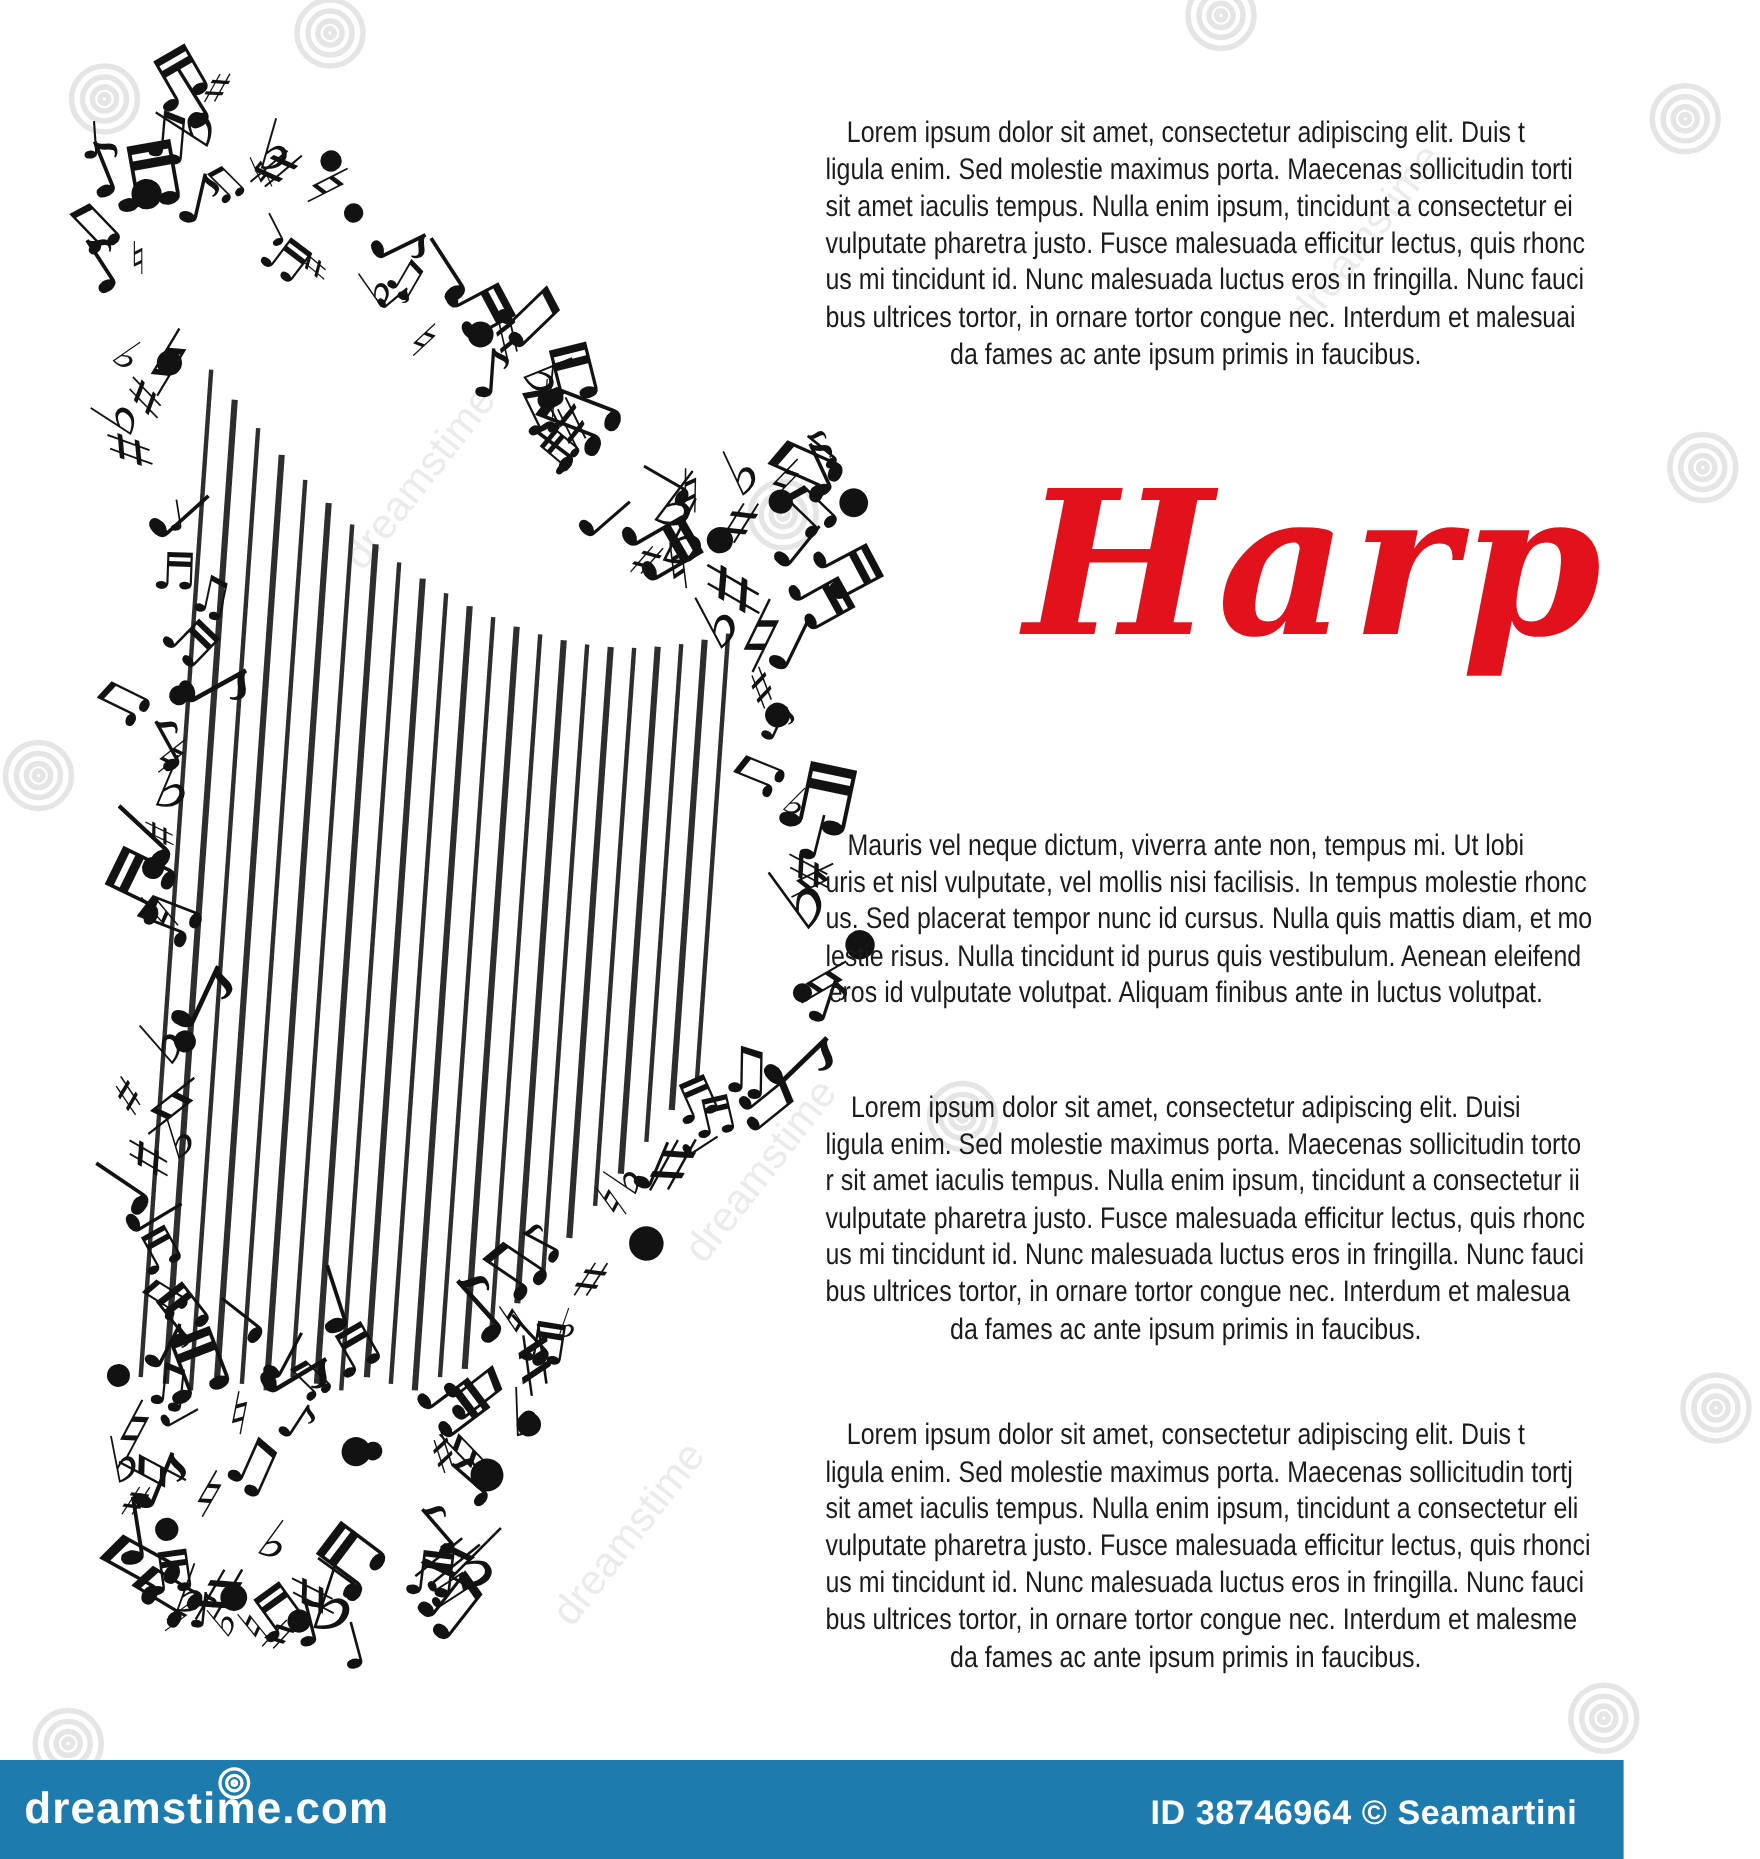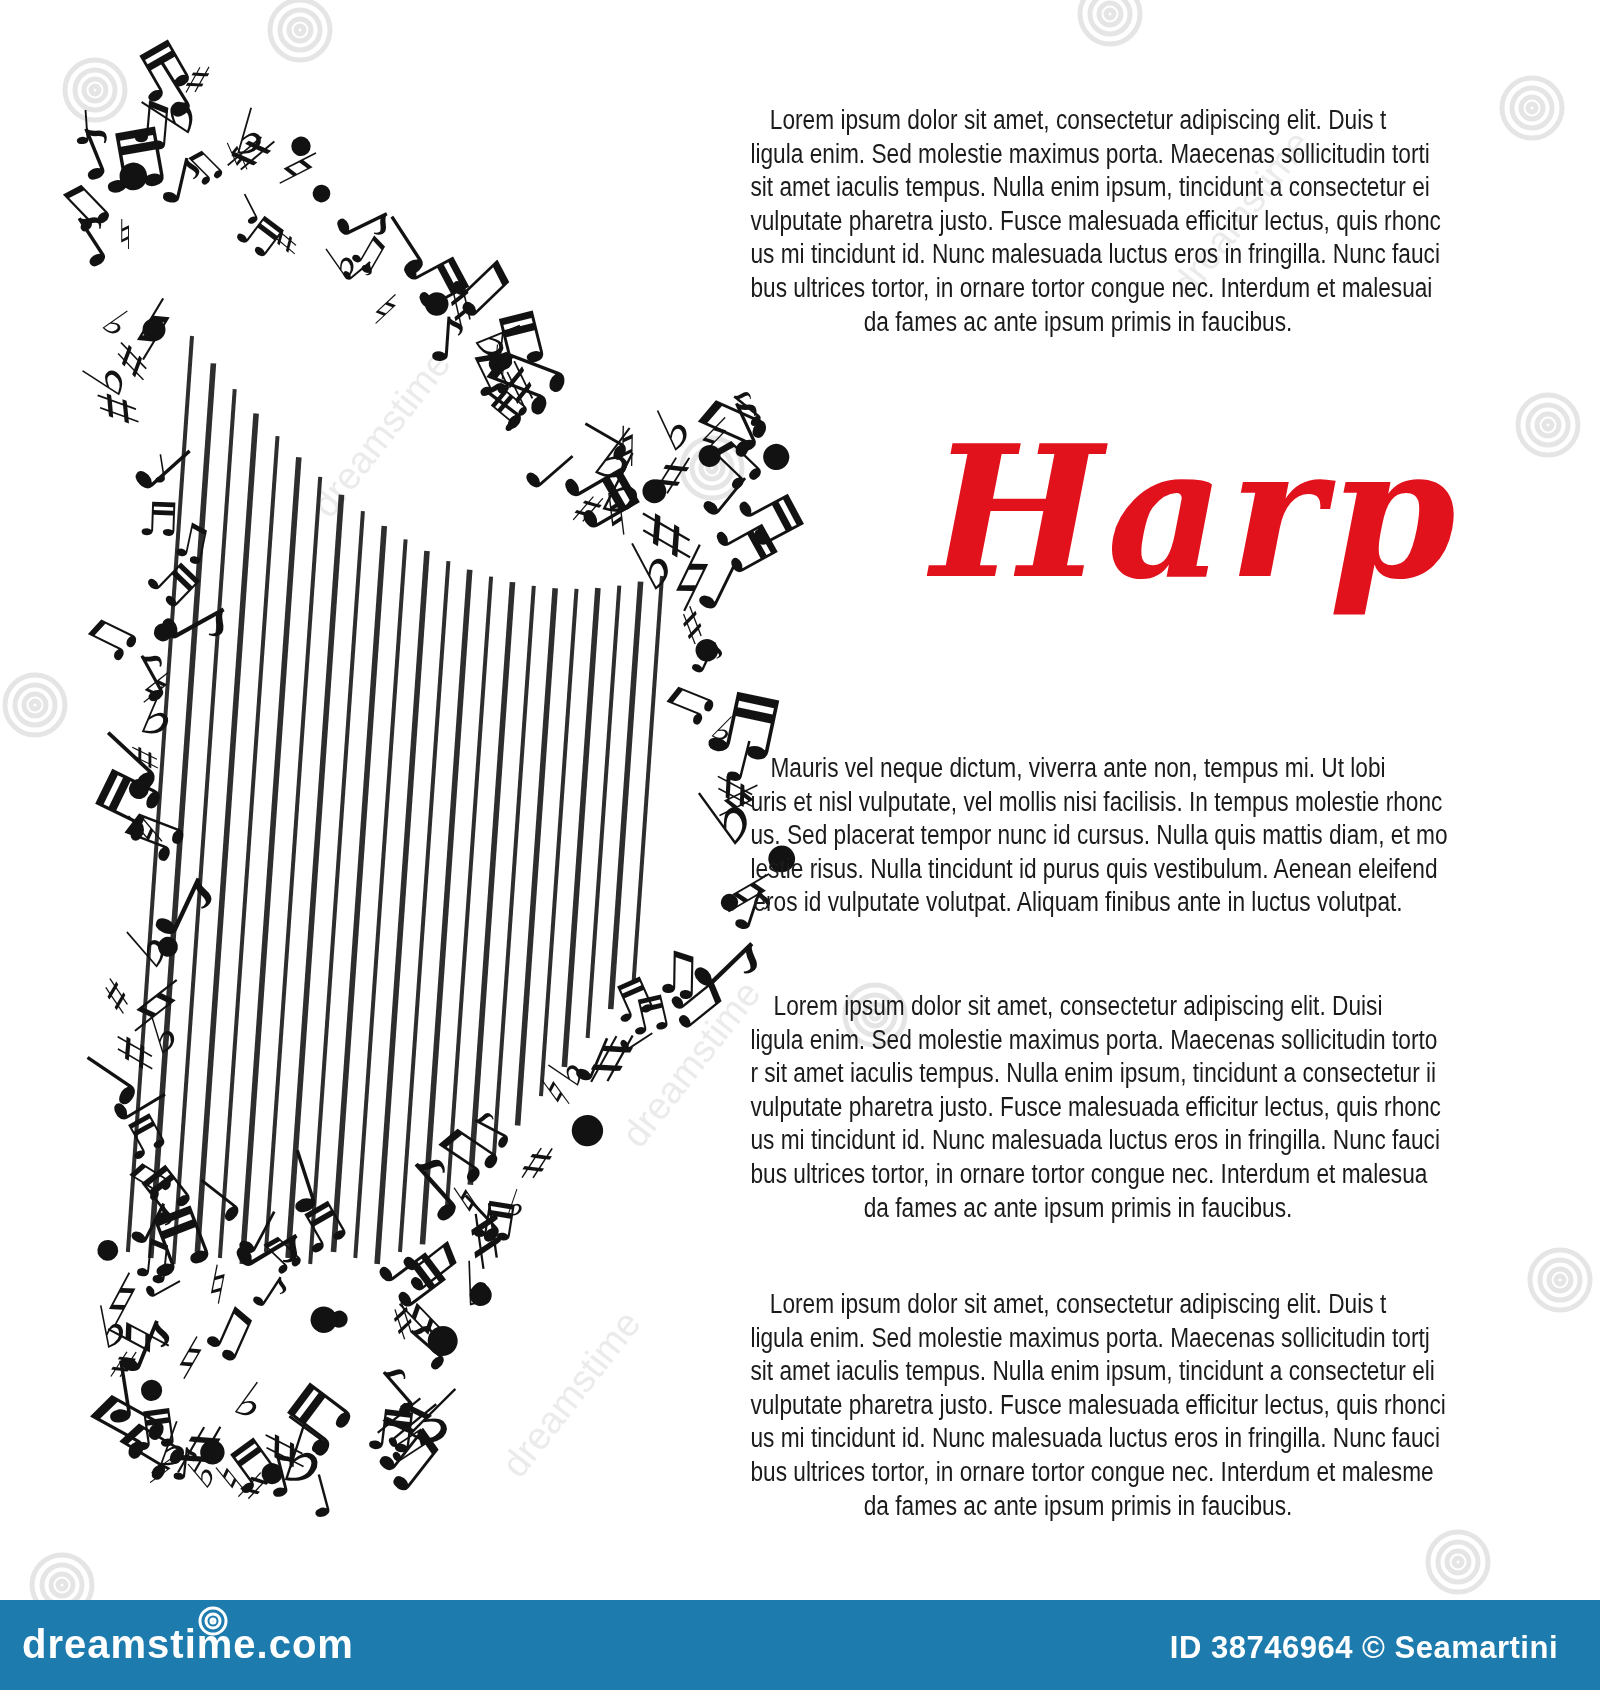--- a/index.html
+++ b/index.html
@@ -20,21 +20,21 @@
   .para1{left:688px;top:104px;}
   .para2{left:688px;top:752px;}
   .para3{left:688px;top:990px;}
   .para4{left:688px;top:1288px;}
 
   .title{position:absolute;left:760px;top:392px;width:700px;height:250px;
          text-align:right;font-family:"DejaVu Serif",serif;font-style:italic;
          font-weight:bold;font-size:182px;line-height:240px;letter-spacing:4px;}
 
   
-  .bar{position:absolute;left:0;top:1600px;width:1600px;height:90px;}
+  .bar{position:absolute;left:0;top:1600px;width:1476px;height:90px;}
   .bar-logo{position:absolute;left:22px;top:22px;color:#fff;font-size:40px;
             font-weight:bold;letter-spacing:1px;}
   .bar-spiral{position:absolute;left:196px;top:4px;}
   .bar-id{position:absolute;right:42px;top:30px;color:#fff;font-size:31px;
           font-weight:bold;letter-spacing:.5px;}
 </style>
 </head>
 <body>
 
 <div class="page">

